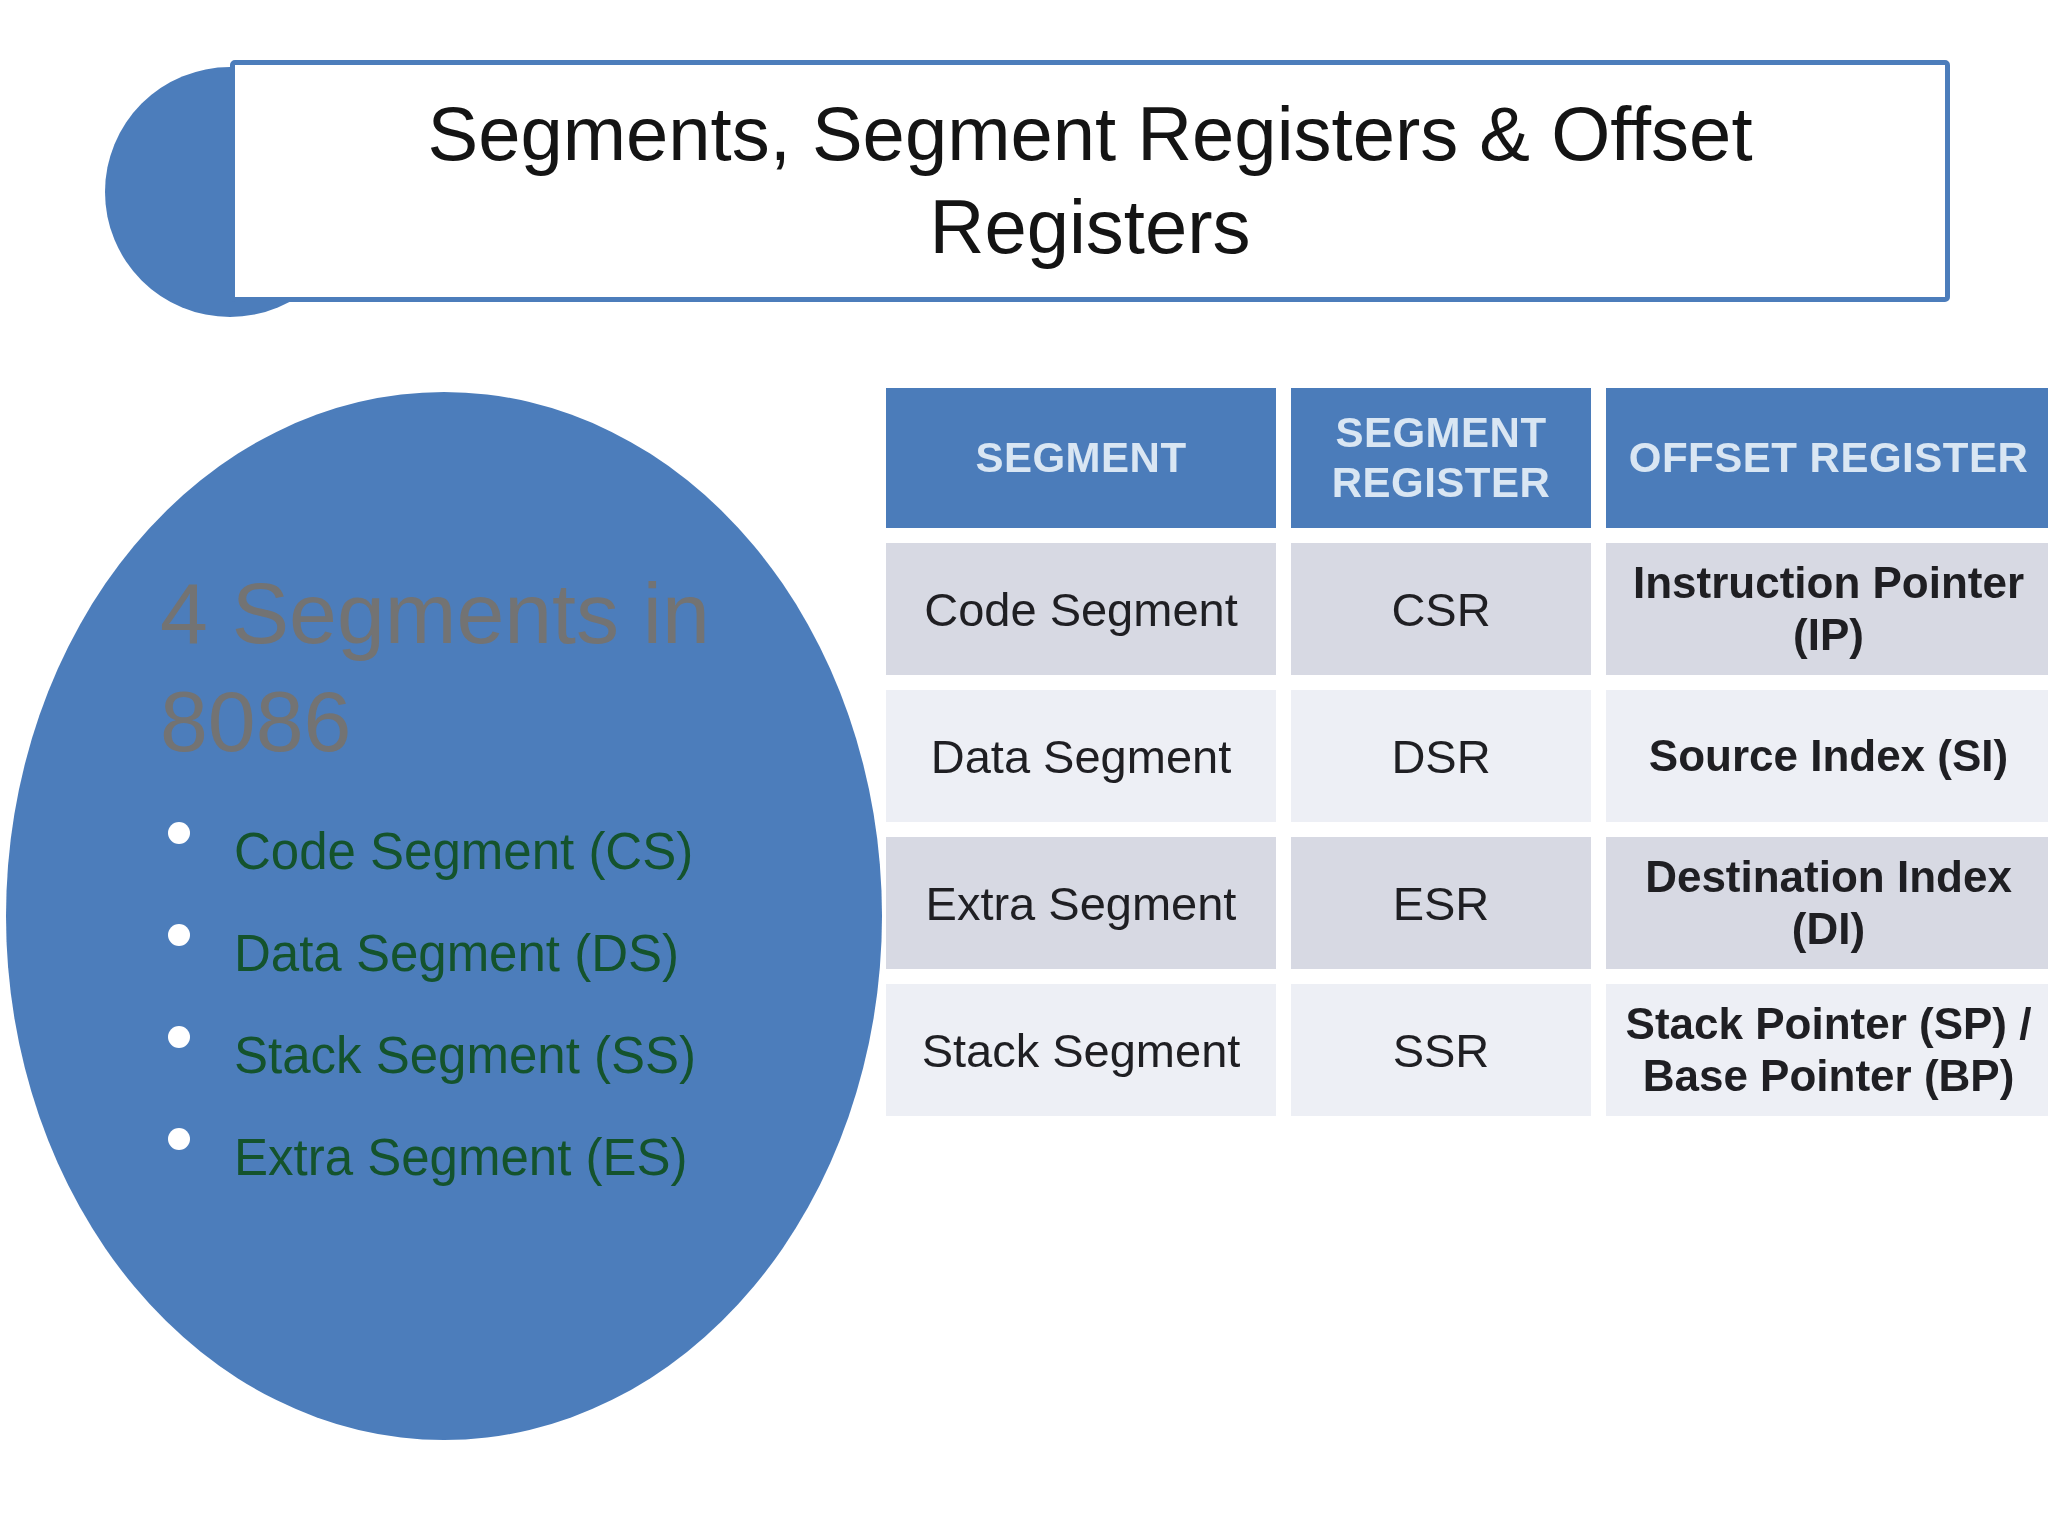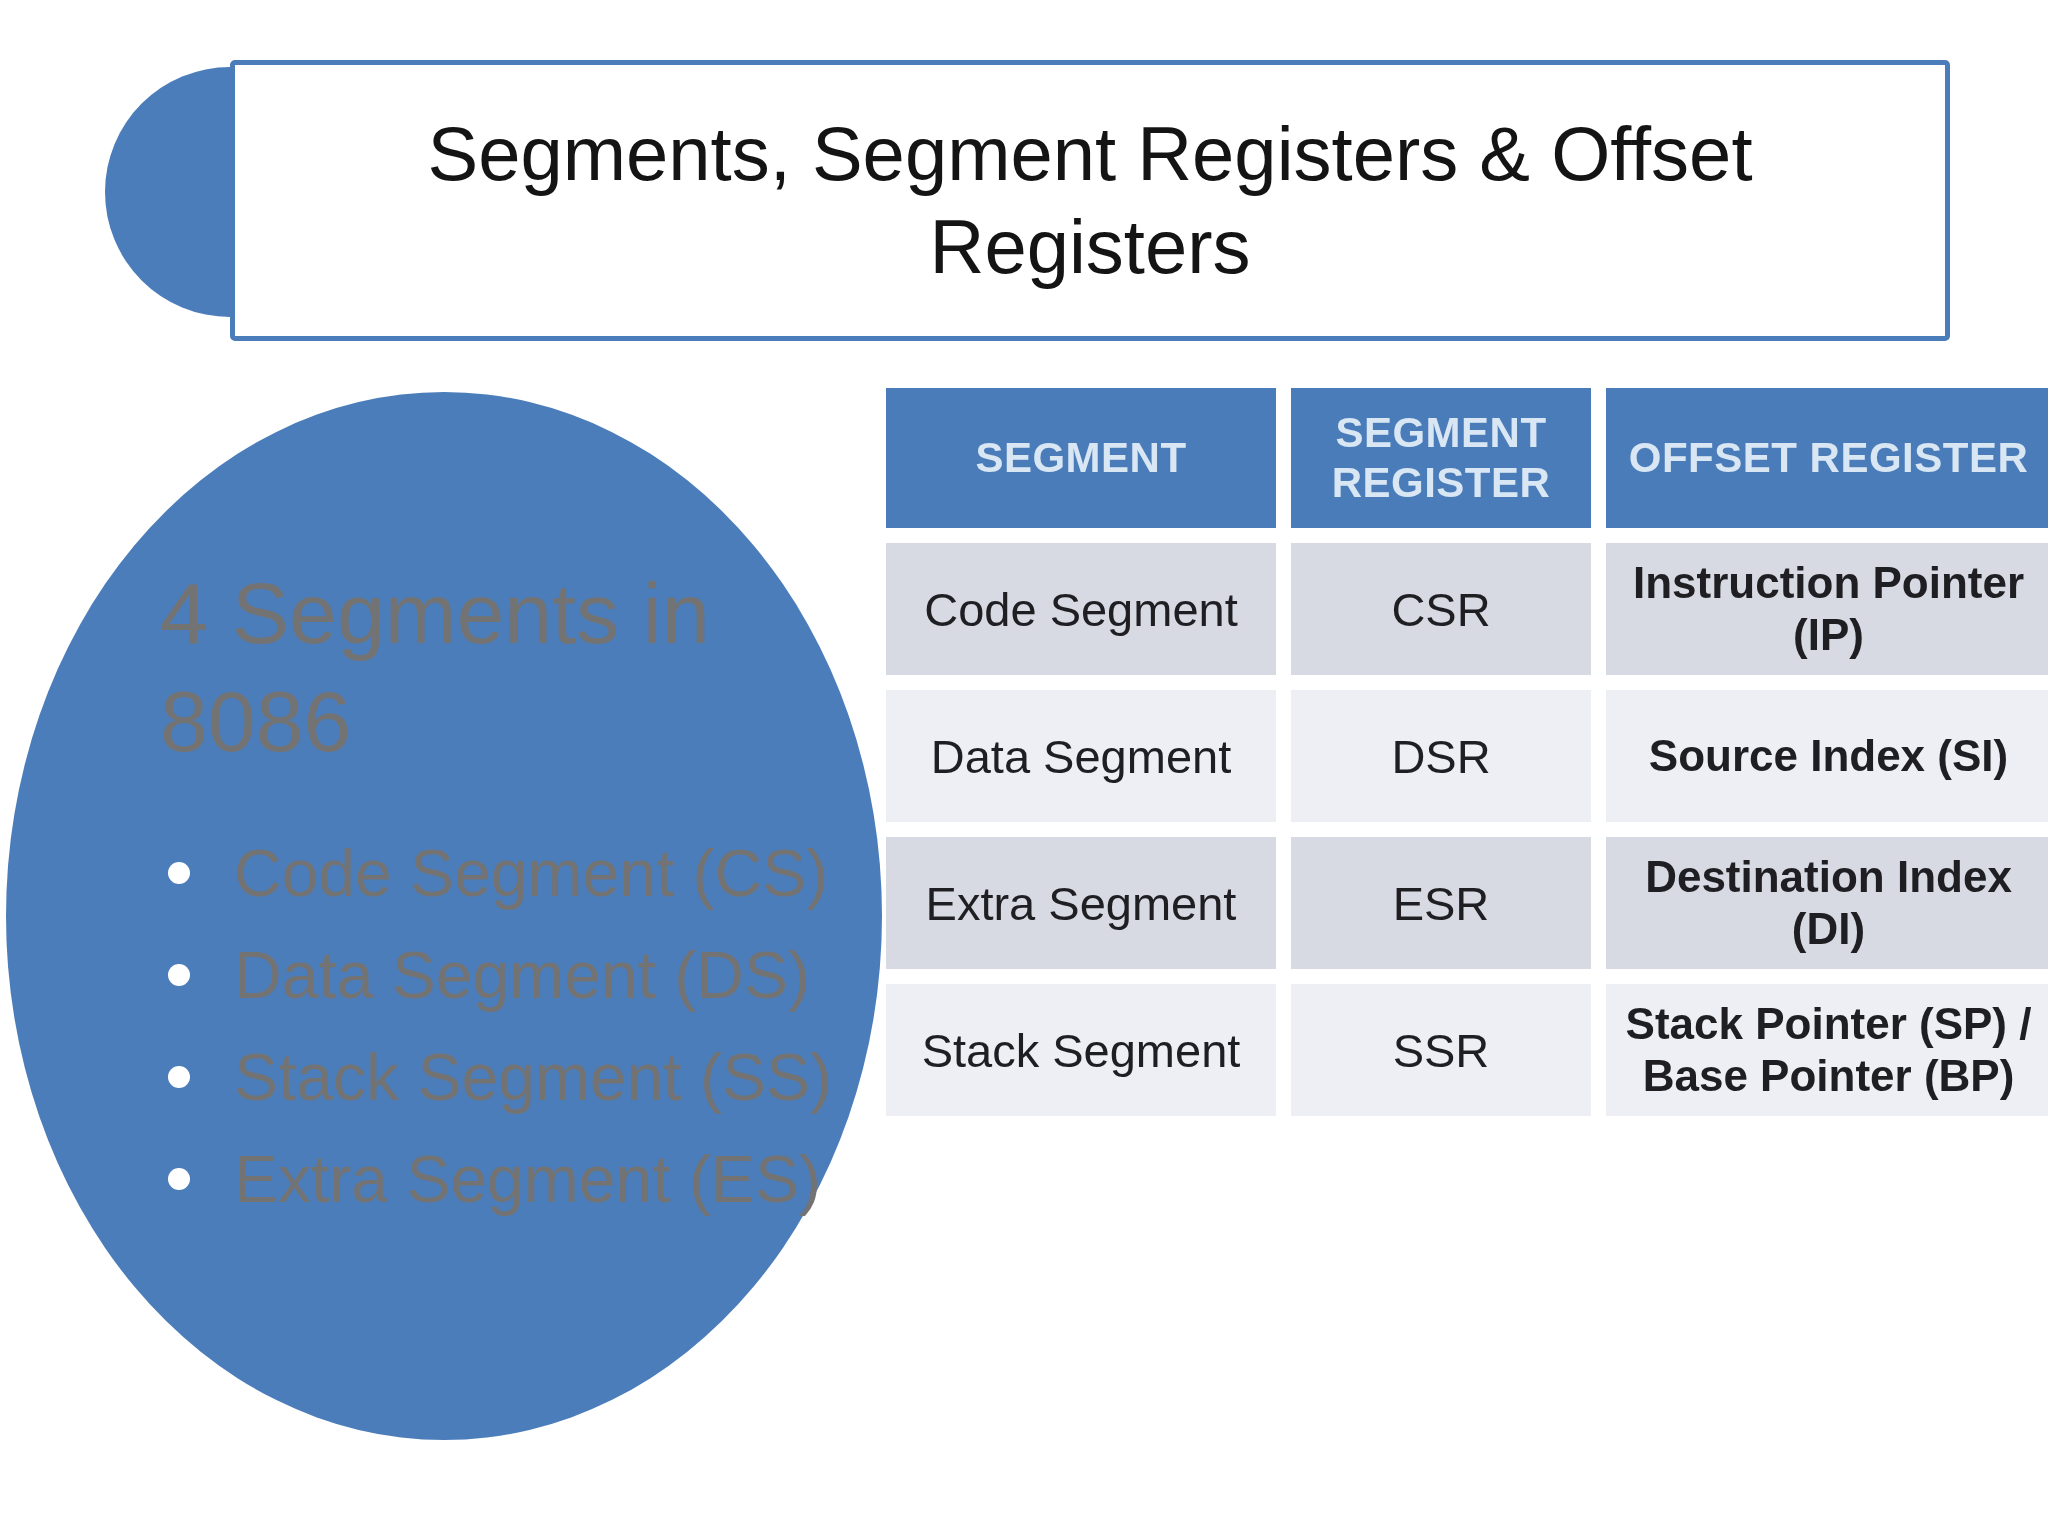--- a/index.html
+++ b/index.html
@@ -14,21 +14,21 @@
   .title-deco {
     position: absolute; left: 105px; top: 67px;
     width: 250px; height: 250px;
     border-radius: 50%;
     background: var(--accent);
   }
 
   
   .title-box {
     position: absolute; left: 230px; top: 60px;
-    width: 1720px; height: 281px;
+    width: 1720px; height: 242px;
     box-sizing: border-box;
     border: 5px solid var(--accent);
     border-radius: 5px;
     background: #ffffff;
     display: flex; align-items: center; justify-content: center;
     z-index: 2;
   }
   .title-text {
     font-size: 76px; line-height: 1.22;
     color: var(--title-text);
@@ -51,23 +51,23 @@
     color: #737373;
     white-space: pre-line;
     z-index: 1;
   }
   .bullet-list {
     position: absolute; left: 160px; top: 822px;
     margin: 0; padding: 0; list-style: none;
     z-index: 1;
   }
   .bullet-list li {
-    display: flex; align-items: center;
+    display: flex; 
     height: 102px;
-    font-size: 66px; color: #737373;
+    font-size: 51px; color: #14532d;
   }
   .bullet-dot {
     width: 22px; height: 22px; border-radius: 50%;
     background: #ffffff;
     margin: 0 44px 0 8px;
     flex: none;
   }
 
   
   .reg-table {

